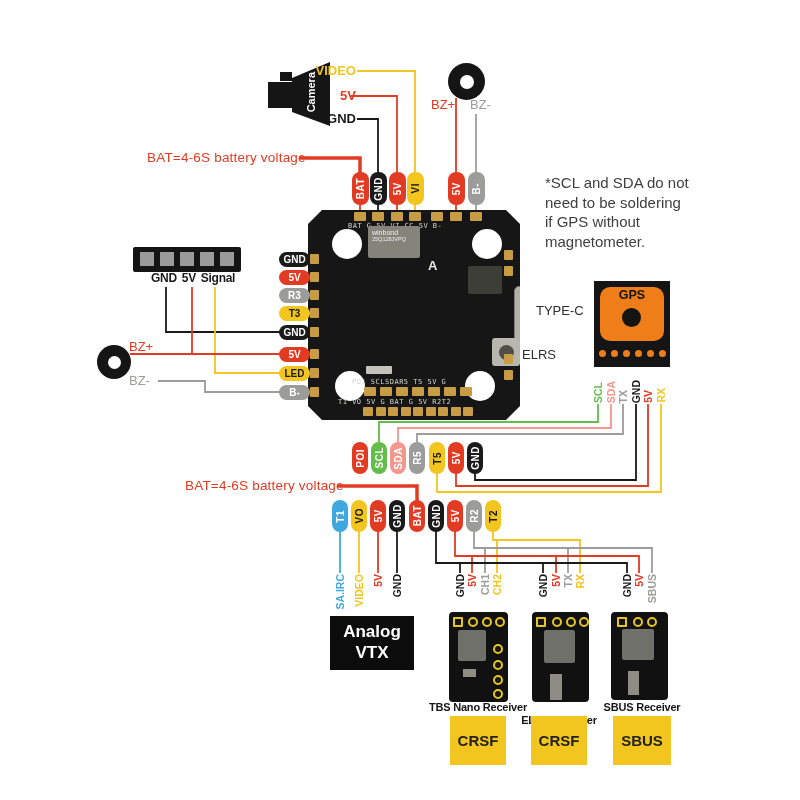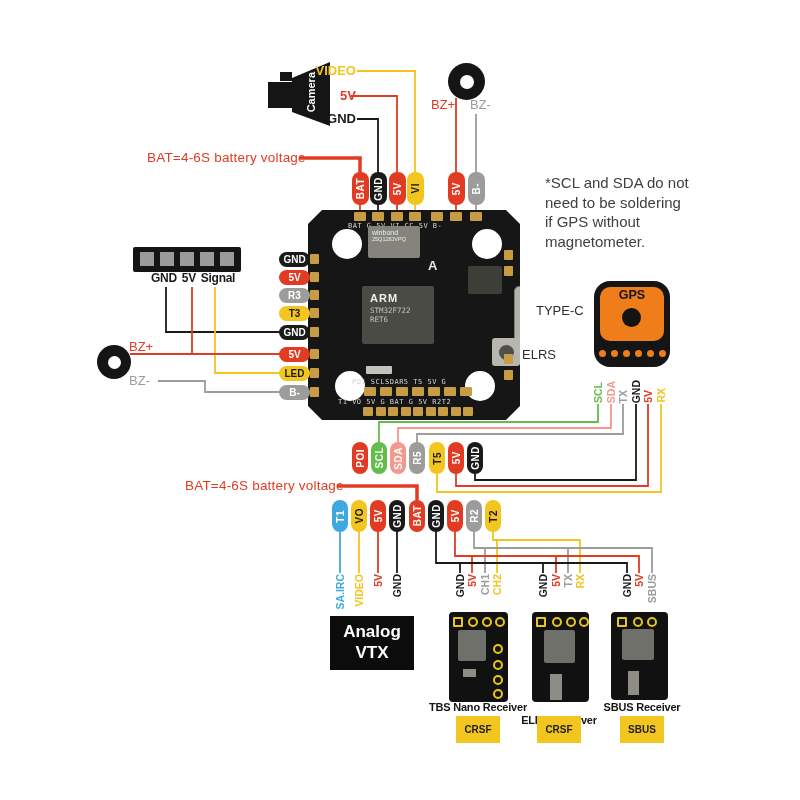--- a/index.html
+++ b/index.html
@@ -39,38 +39,38 @@
   .donut-hole{position:absolute;border-radius:50%;background:#fff;}
   .bz{position:absolute;font-weight:400;font-size:13px;z-index:3;}
   .plabel{position:absolute;width:60px;text-align:right;font-weight:700;font-size:13px;z-index:3;}
   .note{position:absolute;font-size:15px;line-height:19.5px;color:#3f3f3f;white-space:pre-line;z-index:3;}
   .batnote{position:absolute;font-size:13.5px;letter-spacing:.2px;z-index:3;}
   .blabel{position:absolute;font-size:13px;color:#2e2e2e;z-index:3;}
   .hdr{position:absolute;background:#141414;border-radius:2px;z-index:2;}
   .hdr-sq{position:absolute;width:14px;height:14px;background:#9a9a9a;top:5px;}
   .hdr-labels{position:absolute;display:flex;gap:5px;font-weight:700;font-size:12px;color:#1a1a1a;
               letter-spacing:-.3px;z-index:3;}
-  #gps{position:absolute;left:594px;top:281px;width:76px;height:86px;background:#151515;border-radius:16px;z-index:2;}
+  #gps{position:absolute;left:594px;top:281px;width:76px;height:86px;background:#151515;border-radius:0;z-index:2;}
   .gps-orange{position:absolute;left:6px;top:6px;width:64px;height:54px;background:#ee7d1a;border-radius:10px;}
   .gps-label{text-align:center;font-weight:700;font-size:12.5px;color:#141414;margin-top:1px;}
   .gps-dot-center{position:absolute;left:22px;top:21px;width:19px;height:19px;border-radius:50%;background:#141414;}
   .gps-pin{position:absolute;top:69px;width:7px;height:7px;border-radius:50%;background:#ee7d1a;}
   #vtx-box{position:absolute;left:330px;top:616px;width:84px;height:54px;background:#0c0c0c;color:#fff;
            font-weight:700;font-size:17px;line-height:21px;text-align:center;padding-top:5px;
            box-sizing:border-box;white-space:pre-line;z-index:2;}
   .rx-pcb{position:absolute;background:#111;border-radius:4px;z-index:2;}
   .pad{position:absolute;width:10px;height:10px;border:2.5px solid #e8c61f;background:#141414;box-sizing:border-box;}
   .pad.rd{border-radius:50%;}
   .pad.sq{border-radius:1px;}
   .rx-chip{position:absolute;background:#70706a;border-radius:2px;}
   .rx-bar{position:absolute;background:#8d8d86;}
   .rx-caption{position:absolute;width:120px;text-align:center;font-weight:700;font-size:11px;
               color:#161616;letter-spacing:-.2px;z-index:3;}
   .badge-wrap{position:absolute;width:120px;text-align:center;z-index:3;}
-  .badge{display:inline-block;background:#f2c51f;color:#1f1f1f;font-weight:700;font-size:10px;padding:8px 8px;text-align:center;}
+  .badge{display:inline-block;background:#f2c51f;color:#1f1f1f;font-weight:700;font-size:15px;padding:16px 8px;text-align:center;}
 </style>
 </head>
 <body>
 
 <div id="canvas">
 
   <svg id="wires" width="800" height="800" viewBox="0 0 800 800">
       <polyline points="357,71 415,71 415,175" fill="none" stroke="#f2c51f" stroke-width="1.8"></polyline>
       <polyline points="351,96 397,96 397,175" fill="none" stroke="#e23b23" stroke-width="1.8"></polyline>
       <polyline points="357,119 378,119 378,175" fill="none" stroke="#1a1a1a" stroke-width="1.8"></polyline>
@@ -159,25 +159,20 @@
     <div class="hole" style="left:164px;top:19px"></div>
     <div class="hole" style="left:27px;top:161px"></div>
     <div class="hole" style="left:157px;top:161px"></div>
     <div class="silk" style="left:40px;top:12px">BAT G 5V VI CC 5V B-</div>
     <div class="chip" style="left:60px;top:16px;width:52px;height:32px">
       <div class="flash-1">winbond</div>
       <div class="flash-2">25Q128JVPQ</div>
     </div>
     <div class="logo-a" style="left:120px;top:48px">A</div>
     <div class="chip dark" style="left:160px;top:56px;width:34px;height:28px"></div>
-    <div class="chip mcu" style="left:54px;top:76px;width:72px;height:58px">
-      <div class="mcu-arm">ARM</div>
-      <div class="mcu-l">STM32F722</div>
-      <div class="mcu-l">RET6</div>
-    </div>
     <div class="typec-shell" style="left:206px;top:76px"></div>
     <div class="boot-btn" style="left:184px;top:128px">
       <div class="boot-inner"></div>
     </div>
     <div class="conn-strip" style="left:58px;top:156px"></div>
     <div class="silk" style="left:44px;top:168px">PO1 SCLSDAR5 T5 5V G</div>
     <div class="silk" style="left:30px;top:188px">T1 VO 5V G BAT G 5V R2T2</div>
   <div class="gpad" style="left: 46px; top: 2px; width: 12px; height: 9px;"></div>
       <div class="gpad" style="left: 64px; top: 2px; width: 12px; height: 9px;"></div>
       <div class="gpad" style="left: 83px; top: 2px; width: 12px; height: 9px;"></div>

